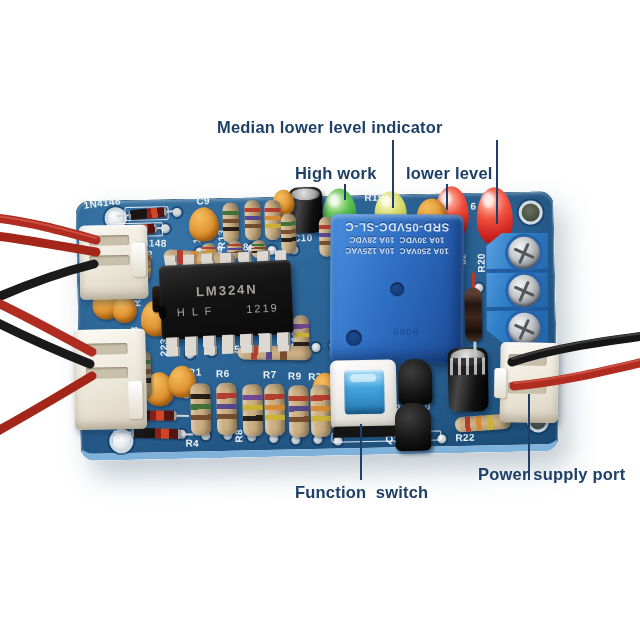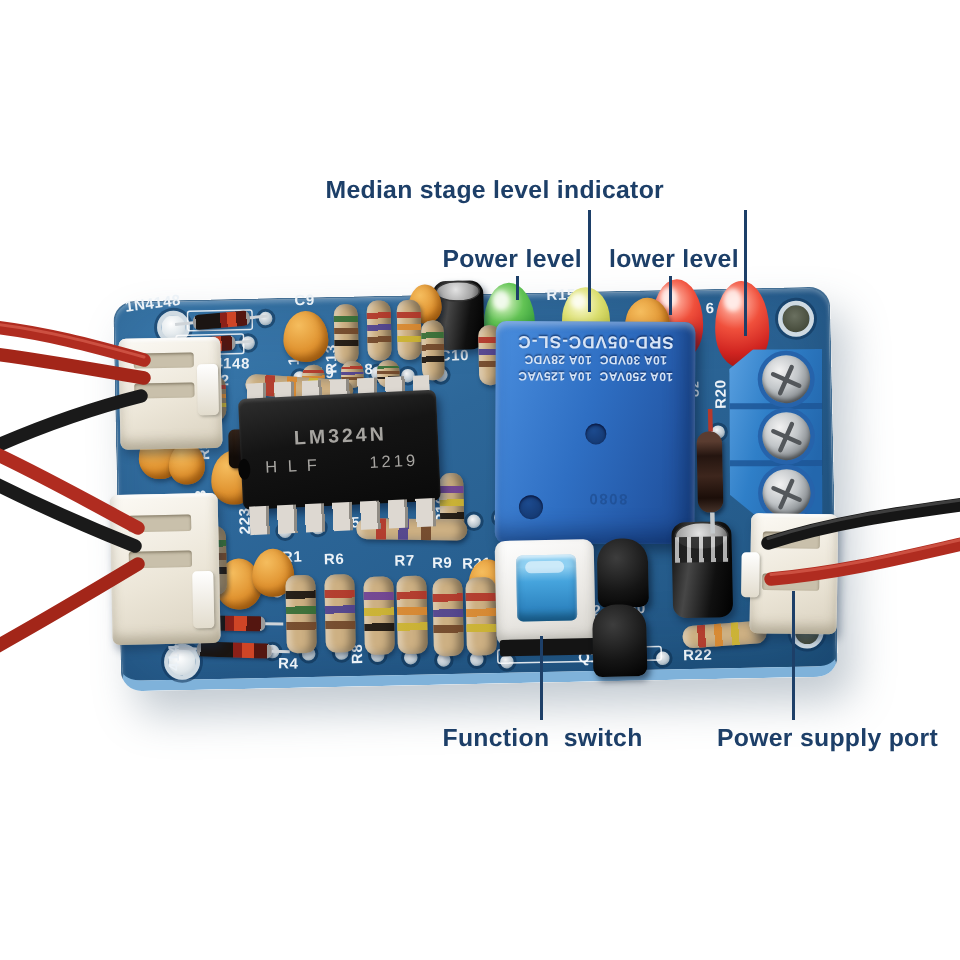--- a/index.html
+++ b/index.html
@@ -344,25 +344,25 @@
       <path d="M 90 364 C 60 352, 28 338, -4 322" stroke="#1a1a1a" stroke-width="9"></path>
       <path d="M 92 376 C 62 394, 32 412, -4 432" stroke="#a32619" stroke-width="9"></path>
       <path d="M 512 362 C 555 348, 600 342, 644 336" stroke="#161616" stroke-width="9"></path>
       <path d="M 514 386 C 560 382, 600 372, 644 362" stroke="#b02c20" stroke-width="9"></path>
       <path d="M 96 238 C 60 228, 30 220, -4 216" stroke="#d96050" stroke-width="2" opacity=".7"></path>
       <path d="M 514 383 C 560 379, 600 369, 644 359" stroke="#d96050" stroke-width="2" opacity=".7"></path>
       <path d="M 512 359 C 555 345, 600 339, 644 333" stroke="#4a4a4a" stroke-width="2" opacity=".8"></path>
     </g>
   </svg>
 
-  <span class="ann" style="left:217px;top:118px;">Median stage level indicator</span>
-  <span class="ann" style="left:295px;top:164px;">Power level</span>
+  <span class="ann" style="left:217px;top:118px;">Median lower level indicator</span>
+  <span class="ann" style="left:295px;top:164px;">High work</span>
   <span class="ann" style="left:406px;top:164px;">lower level</span>
   <span class="ann" style="left:295px;top:483px;">Function  switch</span>
-  <span class="ann" style="left:478px;top:483px;">Power supply port</span>
+  <span class="ann" style="left:478px;top:465px;">Power supply port</span>
 
   <div class="aline" style="left:392px;top:140px;height:68px;"></div>
   <div class="aline" style="left:496px;top:140px;height:84px;"></div>
   <div class="aline" style="left:344px;top:184px;height:16px;"></div>
   <div class="aline" style="left:446px;top:184px;height:26px;"></div>
   <div class="aline" style="left:360px;top:424px;height:56px;"></div>
   <div class="aline" style="left:528px;top:394px;height:86px;"></div>
 
 </div>
 

